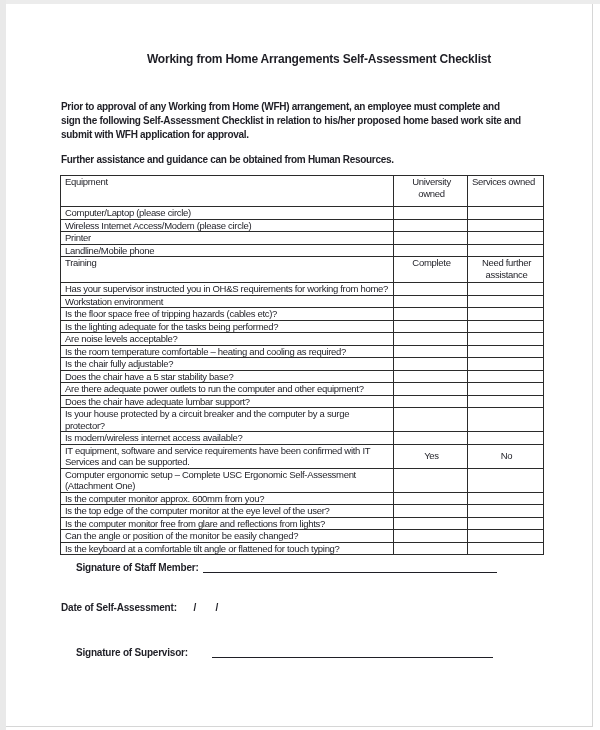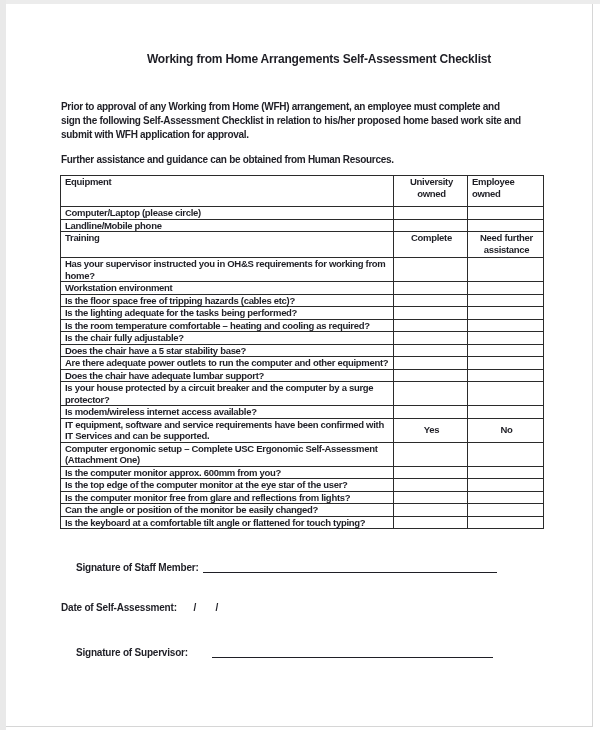--- a/index.html
+++ b/index.html
@@ -21,21 +21,21 @@
     font-size:10px;line-height:14px;letter-spacing:-0.3px;font-weight:600;
   }
   .note{
     position:absolute;top:154px;left:61px;width:460px;
     font-size:10px;font-weight:bold;letter-spacing:-0.3px;
   }
 
   table.checklist{
     position:absolute;top:175px;left:60px;width:483px;
     border-collapse:collapse;table-layout:fixed;
-    font-size:9.5px;letter-spacing:-0.3px;font-weight:700;
+    font-size:9.5px;letter-spacing:-0.3px;font-weight:400;
   }
   table.checklist col.c1{width:333px;}
   table.checklist col.c2{width:74px;}
   table.checklist col.c3{width:76px;}
   table.checklist td{
     border:1px solid #2b2b2b;
     padding:0 2px 0 4px;
     line-height:11.5px;
     vertical-align:top;
     overflow:hidden;
@@ -79,24 +79,34 @@
   <table class="checklist">
     <colgroup>
         <col class="c1">
         <col class="c2">
         <col class="c3">
       </colgroup>
     <tbody id="checklist-body">
         <tr class="head">
           <td>Equipment</td>
           <td>University owned</td>
-          <td>Employee owned</td>
+          <td>Services owned</td>
         </tr>
         <tr class="item">
           <td>Computer/Laptop (please circle)</td>
+          <td></td>
+          <td></td>
+        </tr>
+        <tr class="item">
+          <td>Wireless Internet Access/Modem (please circle)</td>
+          <td></td>
+          <td></td>
+        </tr>
+        <tr class="item">
+          <td>Printer</td>
           <td></td>
           <td></td>
         </tr>
         <tr class="item">
           <td>Landline/Mobile phone</td>
           <td></td>
           <td></td>
         </tr>
         <tr class="head2">
           <td>Training</td>
@@ -117,20 +127,25 @@
           <td>Is the floor space free of tripping hazards (cables etc)?</td>
           <td></td>
           <td></td>
         </tr>
         <tr class="item">
           <td>Is the lighting adequate for the tasks being performed?</td>
           <td></td>
           <td></td>
         </tr>
         <tr class="item">
+          <td>Are noise levels acceptable?</td>
+          <td></td>
+          <td></td>
+        </tr>
+        <tr class="item">
           <td>Is the room temperature comfortable – heating and cooling as required?</td>
           <td></td>
           <td></td>
         </tr>
         <tr class="item">
           <td>Is the chair fully adjustable?</td>
           <td></td>
           <td></td>
         </tr>
         <tr class="item">
@@ -167,21 +182,21 @@
           <td>Computer ergonomic setup – Complete USC Ergonomic Self-Assessment (Attachment One)</td>
           <td></td>
           <td></td>
         </tr>
         <tr class="item">
           <td>Is the computer monitor approx. 600mm from you?</td>
           <td></td>
           <td></td>
         </tr>
         <tr class="item">
-          <td>Is the top edge of the computer monitor at the eye star of the user?</td>
+          <td>Is the top edge of the computer monitor at the eye level of the user?</td>
           <td></td>
           <td></td>
         </tr>
         <tr class="item">
           <td>Is the computer monitor free from glare and reflections from lights?</td>
           <td></td>
           <td></td>
         </tr>
         <tr class="item">
           <td>Can the angle or position of the monitor be easily changed?</td>

